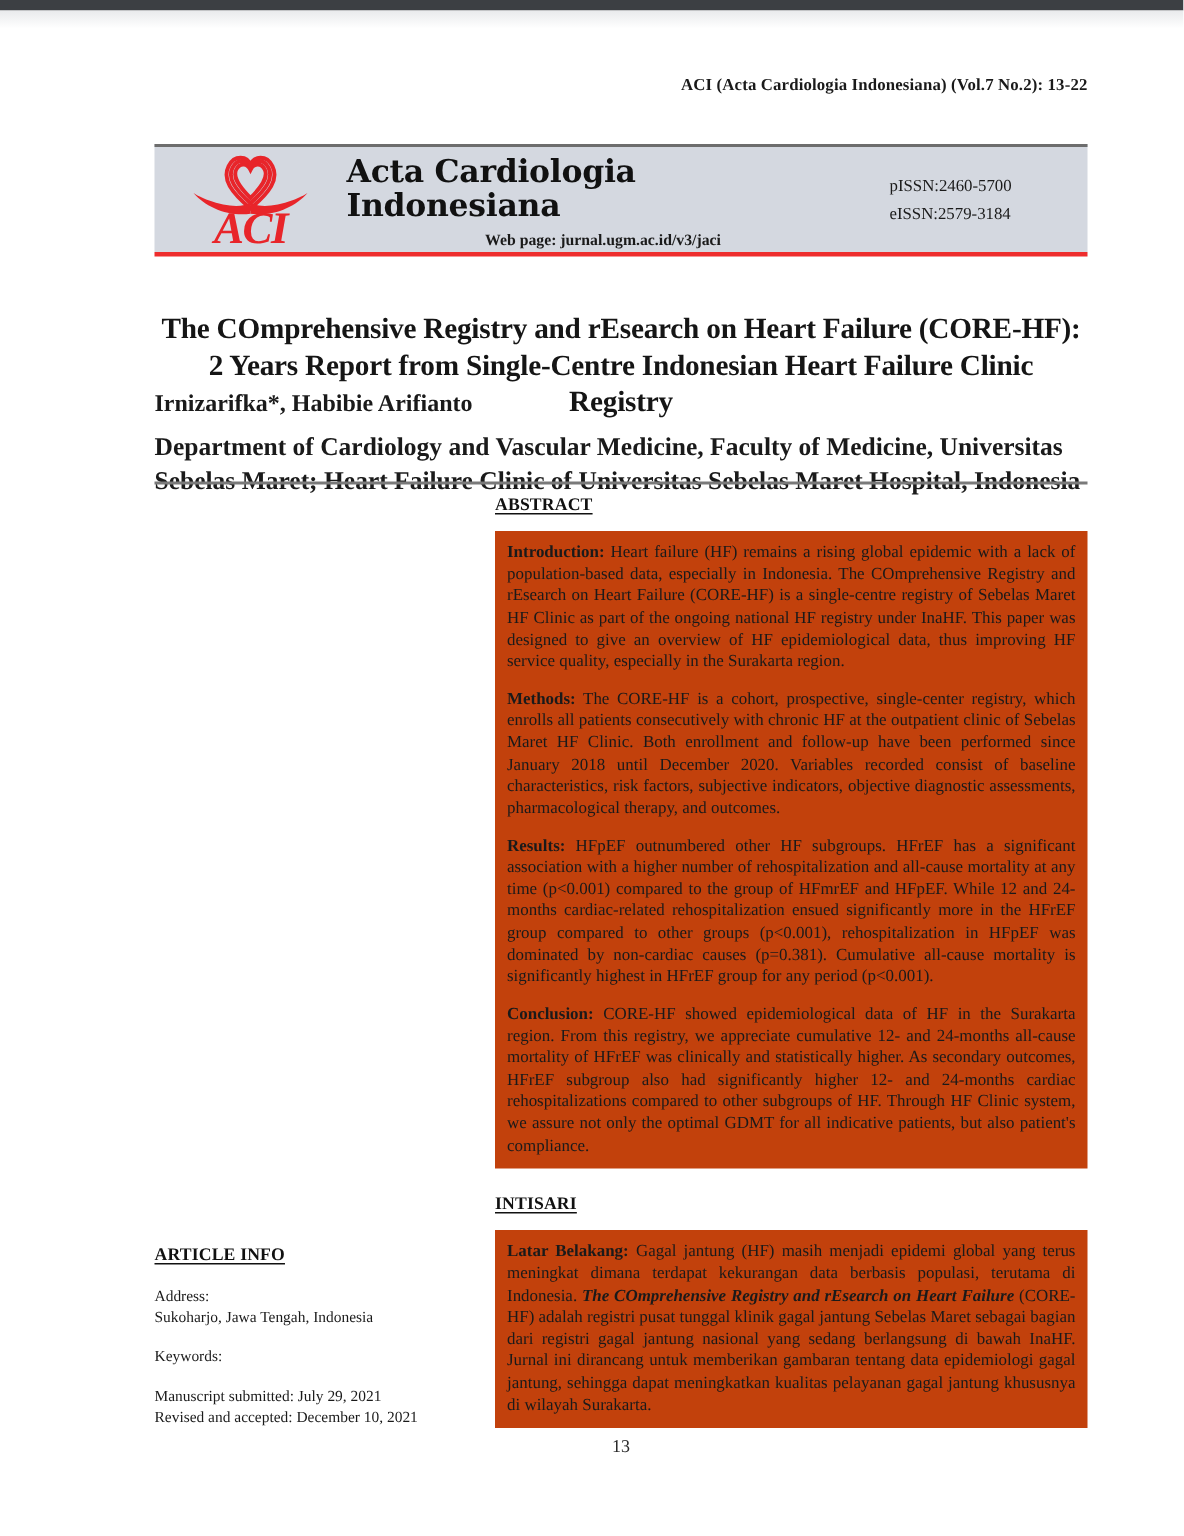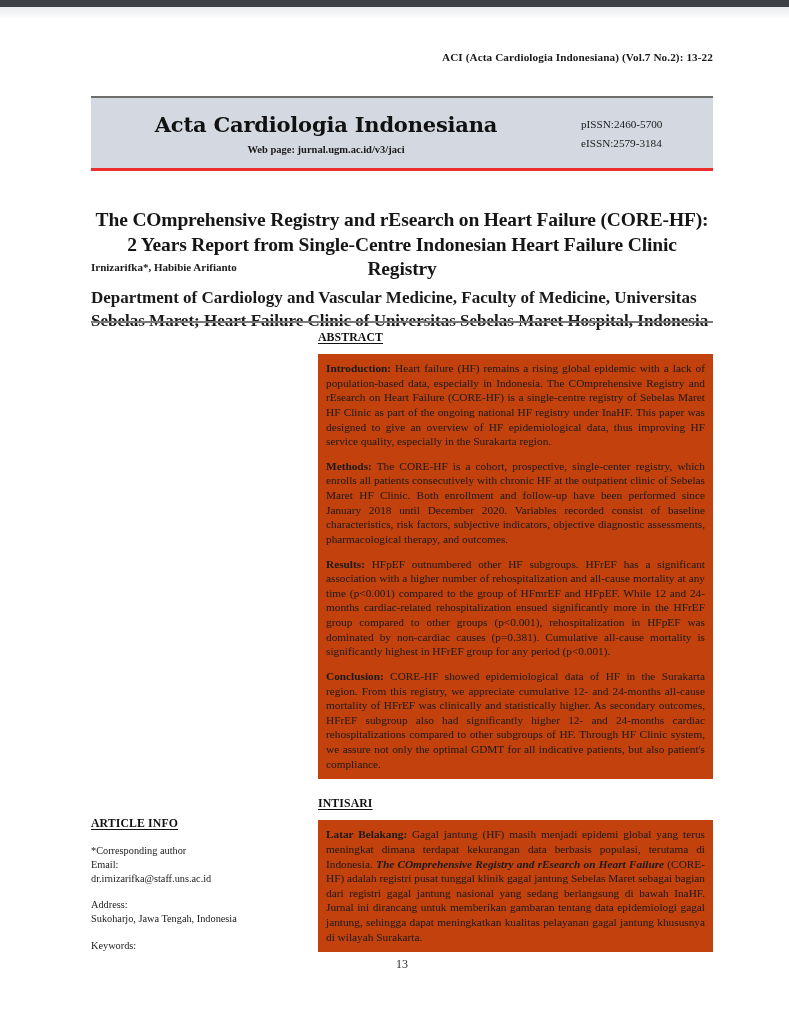--- a/index.html
+++ b/index.html
@@ -27,21 +27,21 @@
   #viewer-fade {
     position: absolute;
     top: 7px; left: 0;
     width: 789px;
     height: 12px;
     background: linear-gradient(to bottom, #e9eaec 0%, #ffffff 100%);
   }
 
   #page {
     position: absolute;
-    top: 19px; left: 0;
+    top: 19px; left: 12px;
     width: 706px;
     height: 1005px;
     background: #ffffff;
   }
 
   .content {
     position: absolute;
     left: 91px;
     width: 622px;
   }
@@ -118,21 +118,21 @@
   #article-title {
     top: 189px;
     font-size: 19.5px;
     font-weight: bold;
     line-height: 1.26;
     letter-spacing: -0.15px;
     color: #151515;
   }
   #authors {
     top: 242px;
-    font-size: 11px;
+    font-size: 16px;
     font-weight: bold;
     color: #1a1a1a;
   }
   #affiliation {
     top: 268px;
     font-size: 17px;
     font-weight: bold;
     line-height: 1.34;
     color: #1a1a1a;
   }
@@ -209,20 +209,36 @@
 
 <div id="viewer-top-bar"></div>
 <div id="viewer-fade"></div>
 
 <div id="page">
 
   <div class="content" id="running-head">ACI (Acta Cardiologia Indonesiana) (Vol.7 No.2): 13-22</div>
 
   <div class="content" id="journal-banner">
 
+    <div id="logo-cell">
+      <svg id="logo-svg" width="104" height="62" viewBox="0 0 104 62">
+        <g fill="none" stroke="#e8252a" stroke-width="2.6">
+          <path d="M52 30 C44 22 40 16 42.5 11 C45 6.2 50 7 52 11.2 C54 7 59 6.2 61.5 11 C64 16 60 22 52 30 Z"></path>
+          <path d="M52 33.5 C41.5 24 36.5 16.8 40 9.8 C43.2 3.4 50 4.3 52 9.6 C54 4.3 60.8 3.4 64 9.8 C67.5 16.8 62.5 24 52 33.5 Z"></path>
+          <path d="M52 37 C39 26 33 17.6 37.4 8.8 C41.2 1.1 50 1.8 52 8.2 C54 1.8 62.8 1.1 66.6 8.8 C71 17.6 65 26 52 37 Z"></path>
+        </g>
+        <g fill="#e8252a">
+          <path d="M52 33 C47 36.5 36 36 24 31.5 C20 30 16 28 14 26.6 C22 36 37 42.5 52 40.5 Z"></path>
+          <path d="M52 33 C57 36.5 68 36 80 31.5 C84 30 88 28 90 26.6 C82 36 67 42.5 52 40.5 Z"></path>
+        </g>
+        <g fill="#e8252a" stroke="none">
+          <text x="52" y="60" text-anchor="middle" font-family="'Liberation Serif', serif" font-size="30" font-style="italic" font-weight="bold" letter-spacing="-1">ACI</text>
+        </g>
+      </svg>
+    </div>
 
     <div id="banner-center">
       <div id="journal-title">Acta Cardiologia Indonesiana</div>
       <div id="journal-webpage">Web page: jurnal.ugm.ac.id/v3/jaci</div>
     </div>
 
     <div id="banner-issn">
       <div>pISSN:2460-5700</div>
       <div>eISSN:2579-3184</div>
     </div>
@@ -235,35 +251,34 @@
 
   <div class="content" id="affiliation">Department of Cardiology and Vascular Medicine, Faculty of Medicine, Universitas Sebelas Maret; Heart Failure Clinic of Universitas Sebelas Maret Hospital, Indonesia</div>
 
   <div class="content" id="header-rule"></div>
 
   <div class="content" id="body-cols">
 
     <div id="col-left">
       <div class="section-head">ARTICLE INFO</div>
 
-      <div class="info-block">
-        <p>*Corresponding author</p>
-        <p>Email:</p>
-        <p>dr.irnizarifka@staff.uns.ac.id</p>
-      </div>
 
       <div class="info-block">
         <p>Address:</p>
         <p>Sukoharjo, Jawa Tengah, Indonesia</p>
       </div>
 
       <div class="info-block">
         <p>Keywords:</p>
       </div>
 
+      <div class="info-block">
+        <p>Manuscript submitted: July 29, 2021</p>
+        <p>Revised and accepted: December 10, 2021</p>
+      </div>
     </div>
 
     <div id="col-right">
       <div class="section-head">ABSTRACT</div>
 
       <div class="abstract-box">
         <p><span class="lead">Introduction:</span><span> Heart failure (HF) remains a rising global epidemic with a lack of population-based data, especially in Indonesia. The COmprehensive Registry and rEsearch on Heart Failure (CORE-HF) is a single-centre registry of Sebelas Maret HF Clinic as part of the ongoing national HF registry under InaHF. This paper was designed to give an overview of HF epidemiological data, thus improving HF service quality, especially in the Surakarta region.</span></p>
 
         <p><span class="lead">Methods:</span><span> The CORE-HF is a cohort, prospective, single-center registry, which enrolls all patients consecutively with chronic HF at the outpatient clinic of Sebelas Maret HF Clinic. Both enrollment and follow-up have been performed since January 2018 until December 2020. Variables recorded consist of baseline characteristics, risk factors, subjective indicators, objective diagnostic assessments, pharmacological therapy, and outcomes.</span></p>
 

